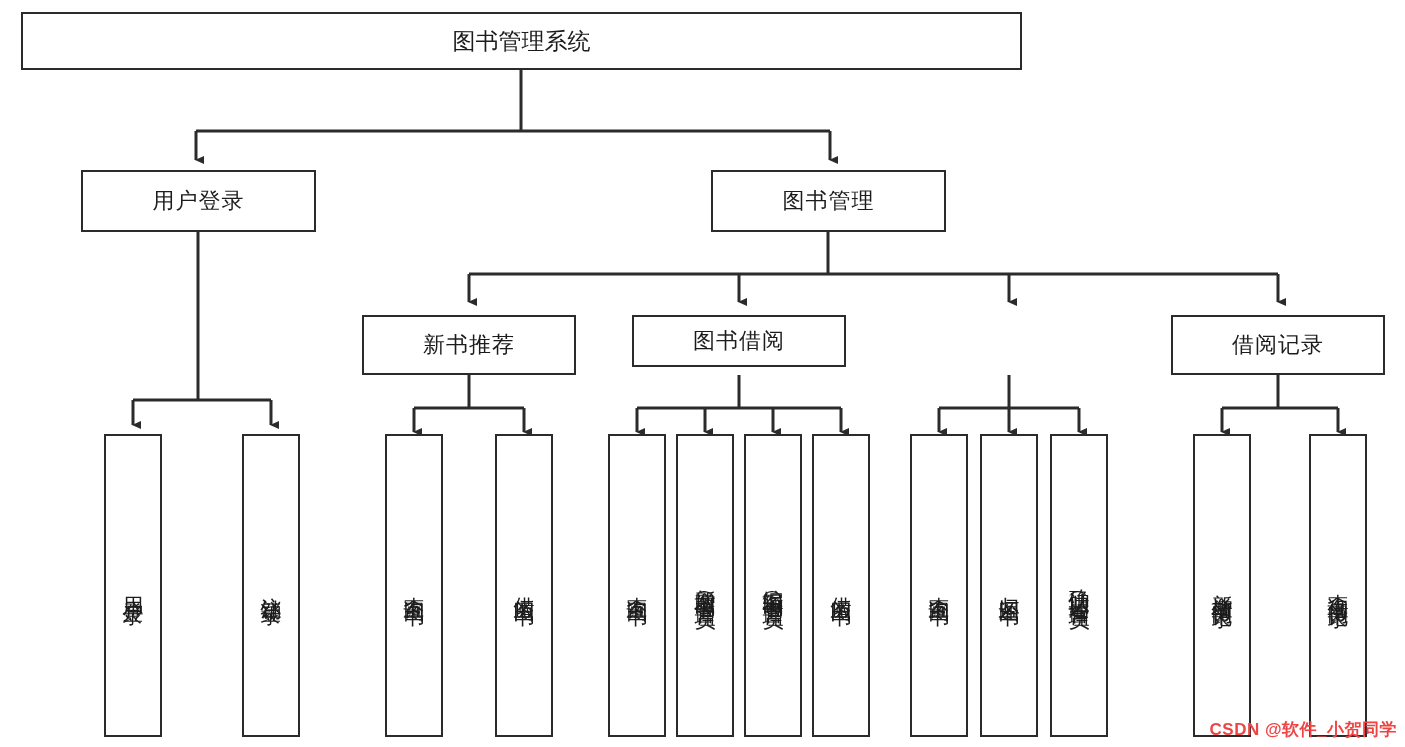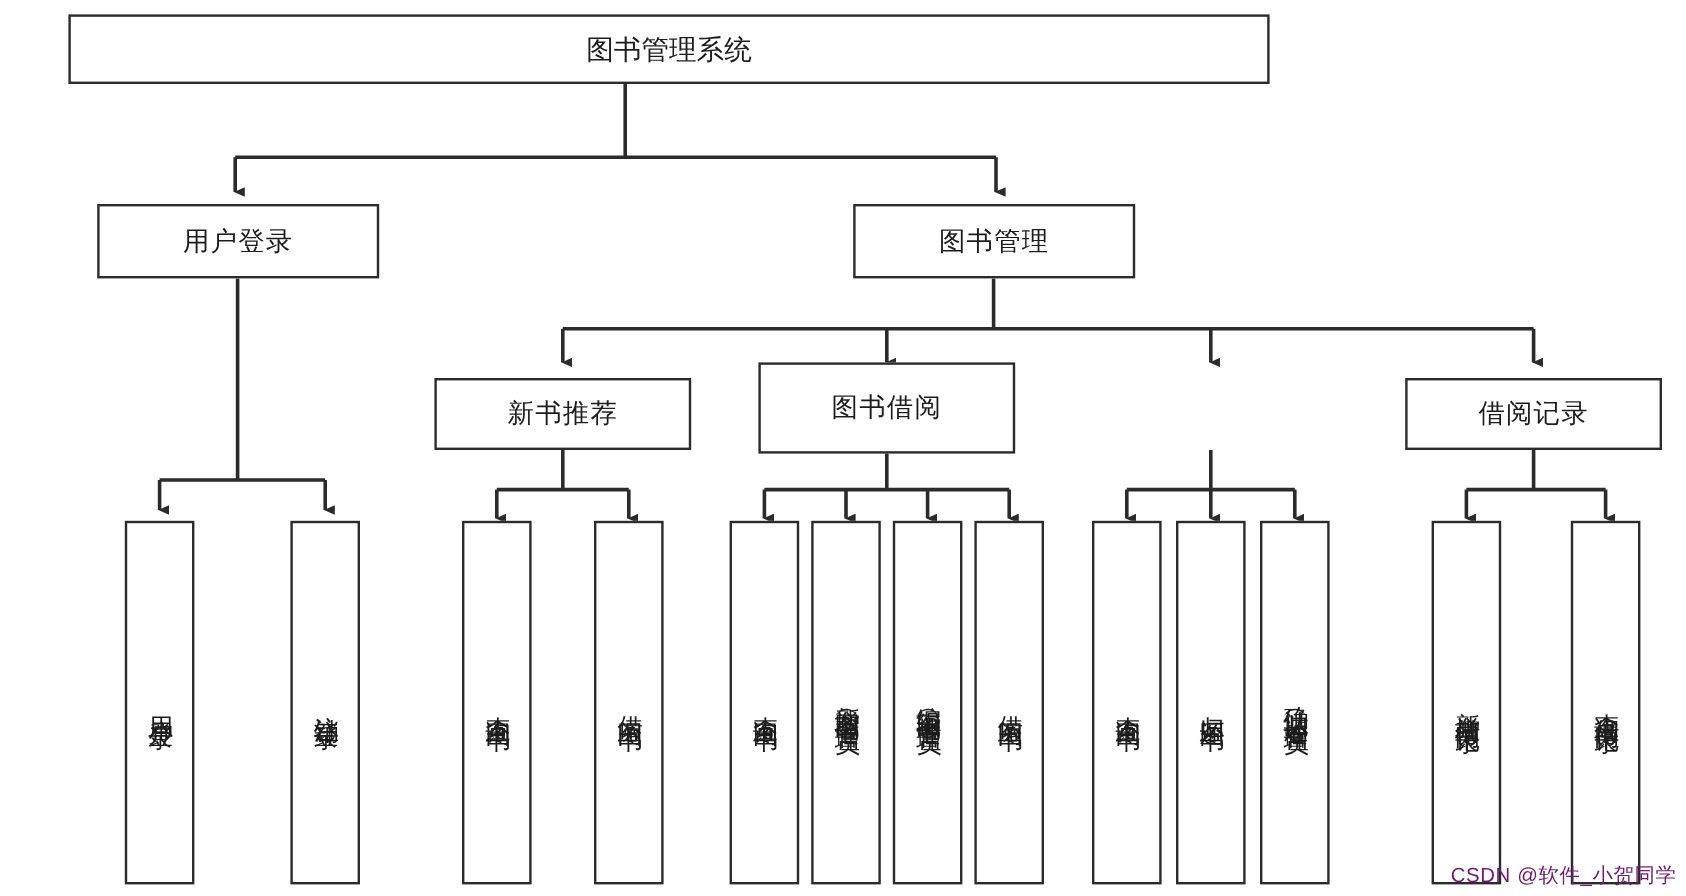--- a/index.html
+++ b/index.html
@@ -22,22 +22,23 @@
   .node.leaf{
     writing-mode:vertical-rl;text-orientation:upright;
     font-size:21px;letter-spacing:3px;
     align-items:center;justify-content:center;
     padding-top:6px;padding-bottom:6px;
     line-height:1.05;
   }
   .node.leaf .txt{display:block;text-align:center;}
   .watermark{
     position:absolute;right:8px;bottom:6px;
-    font-size:17px;color:#701a75;letter-spacing:.5px;
+    font-size:17px;color:#ef4444;letter-spacing:.5px;
     white-space:nowrap;
+    font-weight:bold;
   }
 </style>
 </head>
 <body>
 
 <div id="canvas">
 
   <svg class="links" viewBox="0 0 1405 747">
     <defs>
       <marker id="arw" markerWidth="10" markerHeight="10" refX="4" refY="8" orient="auto" markerUnits="userSpaceOnUse">
@@ -81,35 +82,35 @@
       <path d="M1009,408 L1009,432" marker-end="url(#arw)"></path>
       <path d="M1079,408 L1079,432" marker-end="url(#arw)"></path>
 
       <path d="M1278,375 L1278,408"></path>
       <path d="M1222,408 L1338,408"></path>
       <path d="M1222,408 L1222,432" marker-end="url(#arw)"></path>
       <path d="M1338,408 L1338,432" marker-end="url(#arw)"></path>
     </g>
   </svg>
 
-  <div class="node root" style="left:21px;top:12px;width:1001px;height:58px;margin-left:36px;">
+  <div class="node root" style="left:21px;top:12px;width:1001px;height:58px;">
     <span>图书管理系统</span>
   </div>
 
   <div class="node h" style="left:81px;top:170px;width:235px;height:62px;">
     <span>用户登录</span>
   </div>
   <div class="node h" style="left:711px;top:170px;width:235px;height:62px;">
     <span>图书管理</span>
   </div>
 
   <div class="node h" style="left:362px;top:315px;width:214px;height:60px;">
     <span>新书推荐</span>
   </div>
-  <div class="node h" style="left:632px;top:302px;width:214px;height:76px;">
+  <div class="node h" style="left:632px;top:315px;width:214px;height:52px;">
     <span>图书借阅</span>
   </div>
   <div class="node h" style="left:1171px;top:315px;width:214px;height:60px;text-align:right;">
     <span>借阅记录</span>
   </div>
 
   <div class="node leaf" style="left:104px;top:434px;width:58px;height:303px;">
     <span class="txt">用户登录</span>
   </div>
   <div class="node leaf" style="left:242px;top:434px;width:58px;height:303px;">

